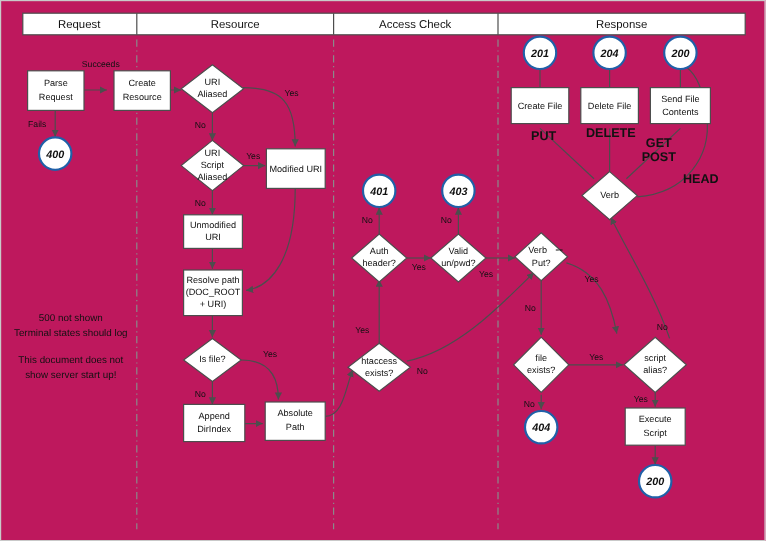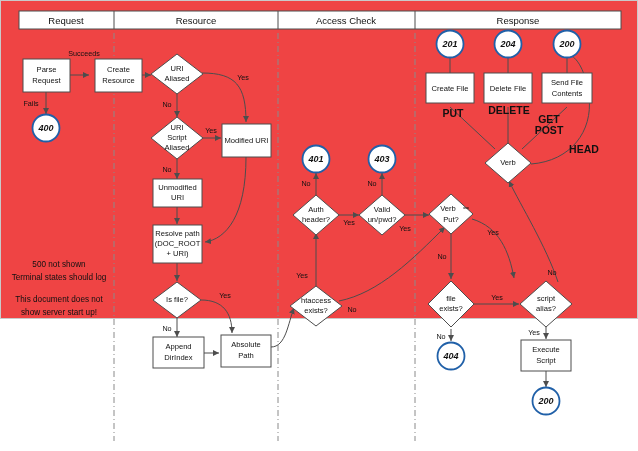--- a/index.html
+++ b/index.html
@@ -1,17 +1,17 @@
 <!DOCTYPE html>
 <html><head>
 <meta charset="utf-8">
 <style>
   html,body{margin:0;padding:0;background:#ffffff;}
   body{width:638px;height:451px;overflow:hidden;font-family:"Liberation Sans",sans-serif;}
-  #stage{position:relative;width:638px;height:319px;background:#ef4444;border:1px solid #c9c9c9;box-sizing:border-box;}
+  #stage{position:relative;width:638px;height:451px;background:#be185d;border:1px solid #c9c9c9;box-sizing:border-box;}
   svg#diagram{position:absolute;left:0;top:0;width:638px;height:451px;}
 
   .lane-header-rect{fill:#ffffff;stroke:#4d4d4d;stroke-width:1;}
   .lane-divider{stroke:#8a8a8a;stroke-width:1;stroke-dasharray:6 3 1 3;}
   .lane-label{font-family:"Liberation Sans",sans-serif;font-size:9.5px;fill:#111;text-anchor:middle;dominant-baseline:middle;}
 
   .node-box{fill:#ffffff;stroke:#4d4d4d;stroke-width:1;}
   .node-diamond{fill:#ffffff;stroke:#4d4d4d;stroke-width:1;}
   .terminal-circle{fill:#ffffff;stroke:#2060a8;stroke-width:1.8;}
 

